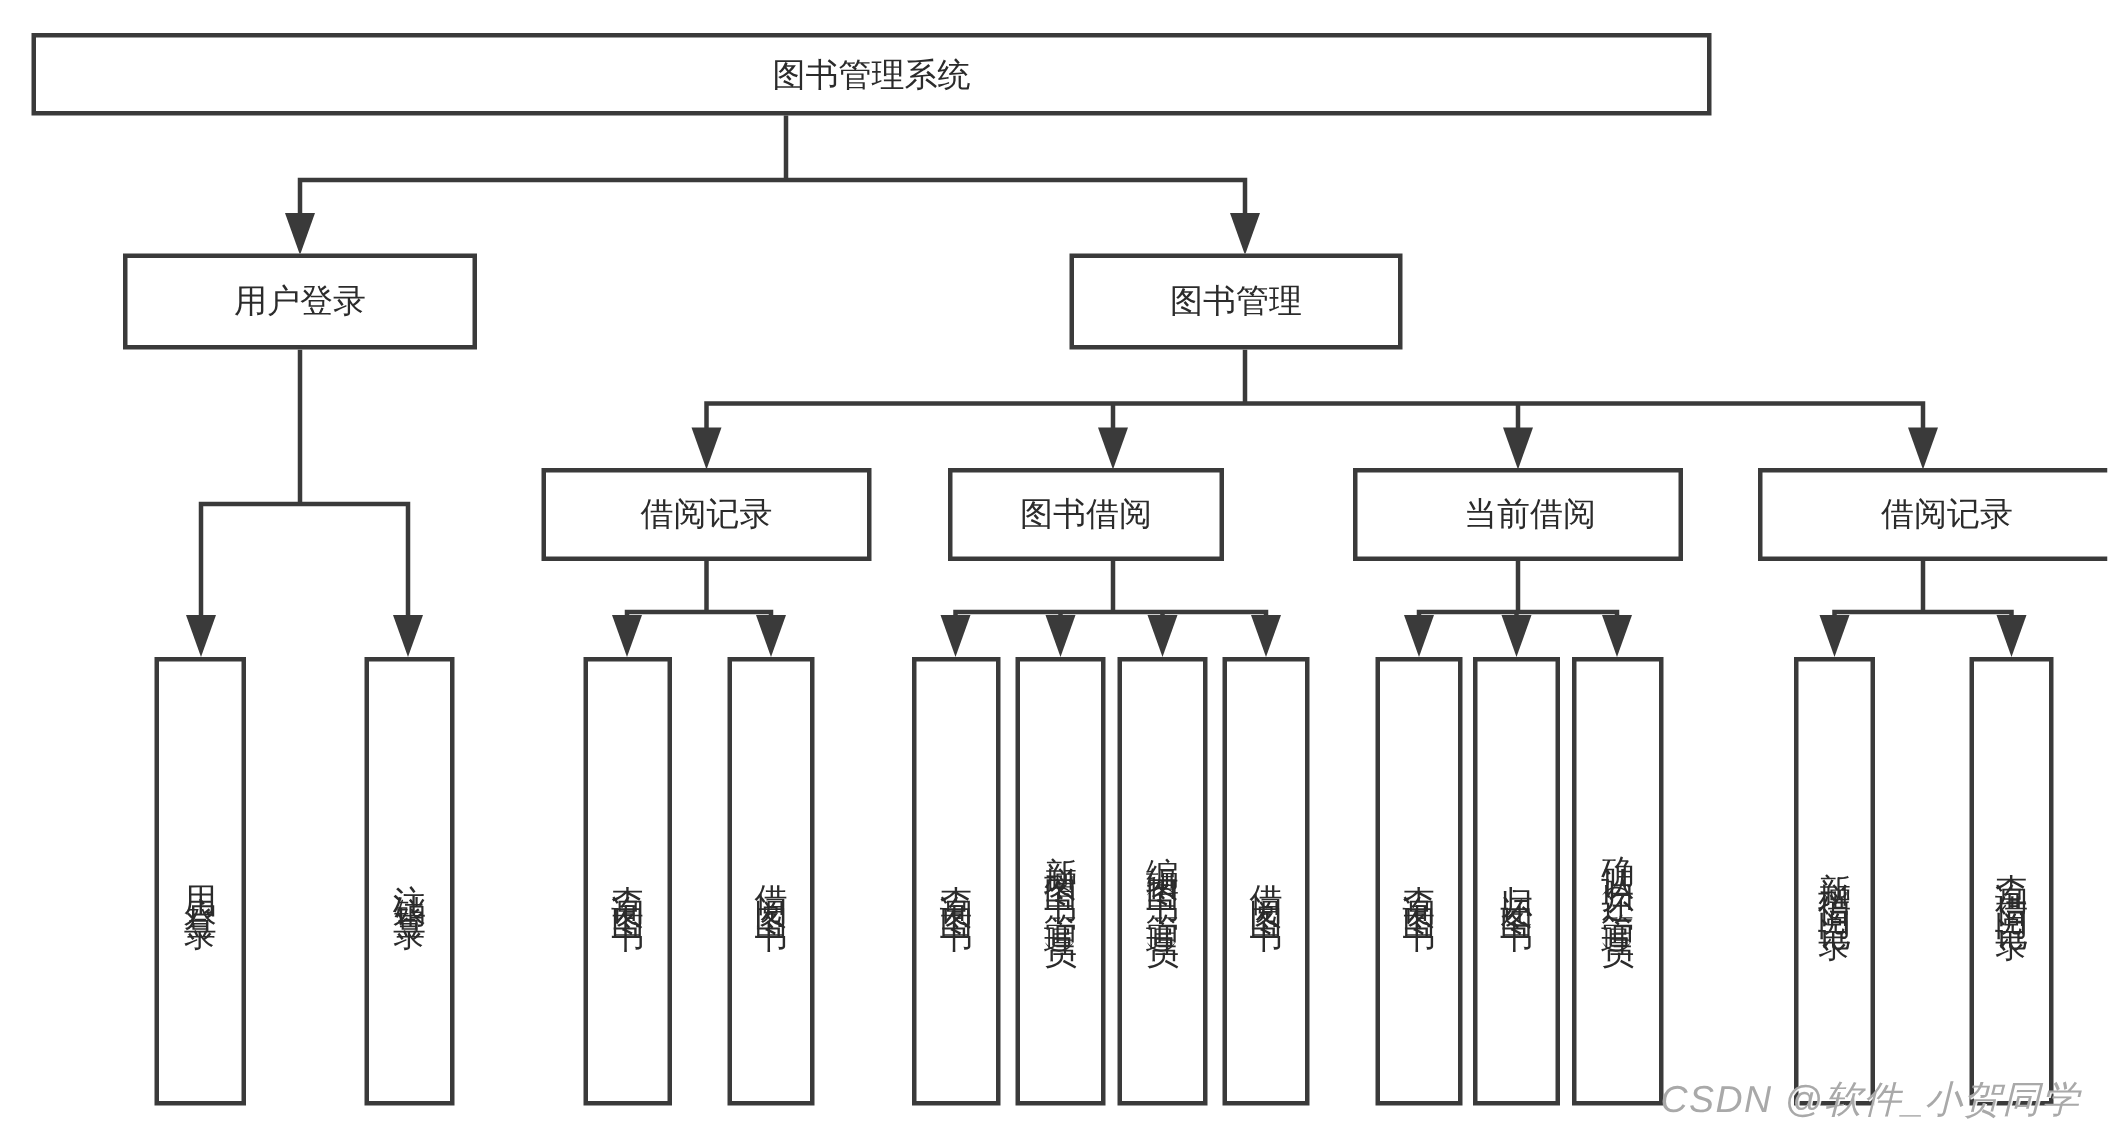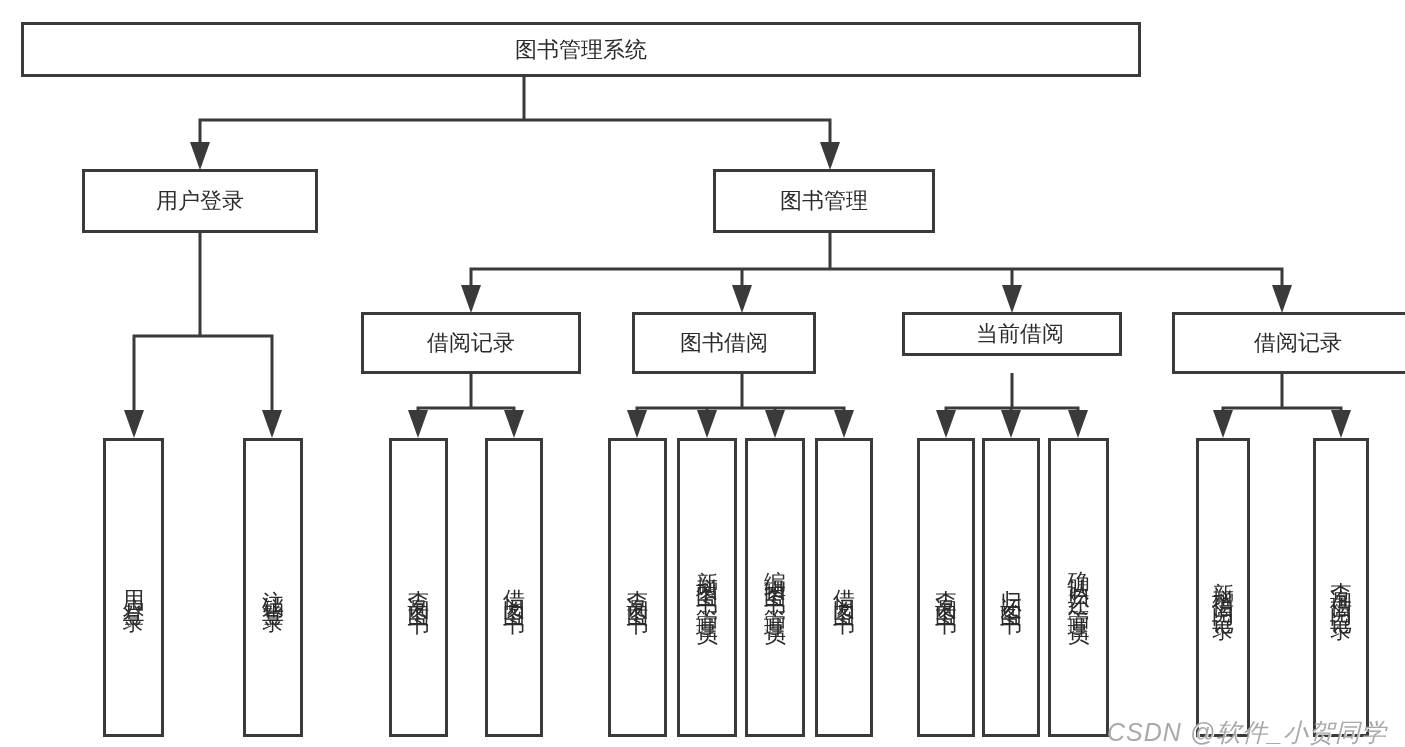--- a/index.html
+++ b/index.html
@@ -107,21 +107,21 @@
     </g>
   </svg>
 
   <div class="hbox" style="left:21px; top:6px; width:1120px; height:55px;margin-top:16px;">图书管理系统</div>
 
   <div class="hbox" style="left:82px; top:169px; width:236px; height:64px;">用户登录</div>
   <div class="hbox" style="left:713px; top:169px; width:222px; height:64px;">图书管理</div>
 
   <div class="hbox" style="left:361px; top:312px; width:220px; height:62px;">借阅记录</div>
   <div class="hbox" style="left:632px; top:312px; width:184px; height:62px;">图书借阅</div>
-  <div class="hbox" style="left:902px; top:312px; width:220px; height:44px;padding-left:16px;">当前借阅</div>
+  <div class="hbox" style="left:902px; top:312px; width:220px; height:62px;padding-left:16px;">当前借阅</div>
   <div class="hbox" style="left:1172px; top:312px; width:252px; height:62px;">借阅记录</div>
 
   <div class="vbox" style="left:103px; top:438px; width:61px; height:299px;">用户登录</div>
   <div class="vbox" style="left:243px; top:438px; width:60px; height:299px;">注销登录</div>
 
   <div class="vbox" style="left:389px; top:438px; width:59px; height:299px;">查询图书</div>
   <div class="vbox" style="left:485px; top:438px; width:58px; height:299px;">借阅图书</div>
 
   <div class="vbox" style="left:608px; top:438px; width:59px; height:299px;">查询图书</div>
   <div class="vbox" style="left:677px; top:438px; width:60px; height:299px;">新增图书（管理员）</div>

